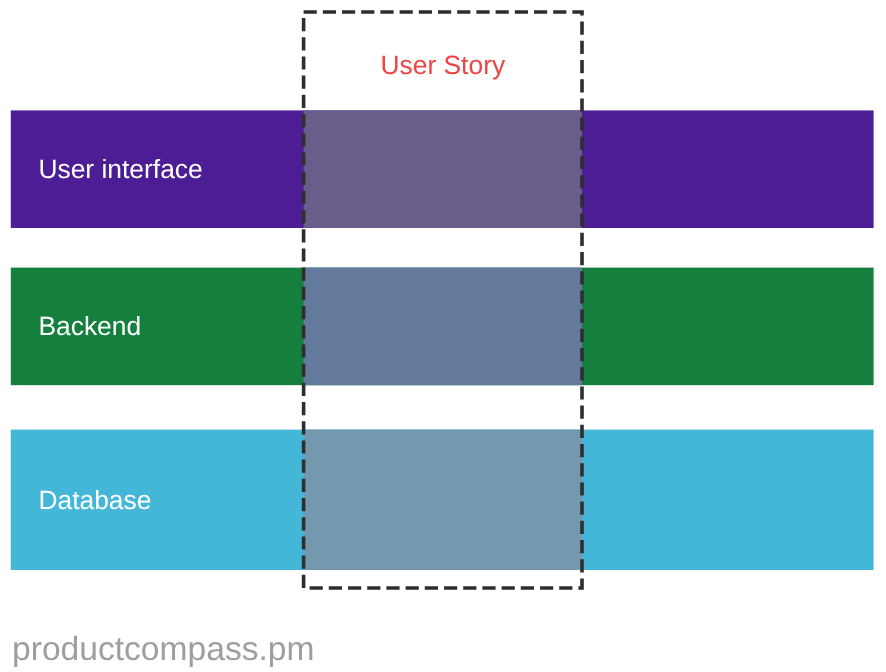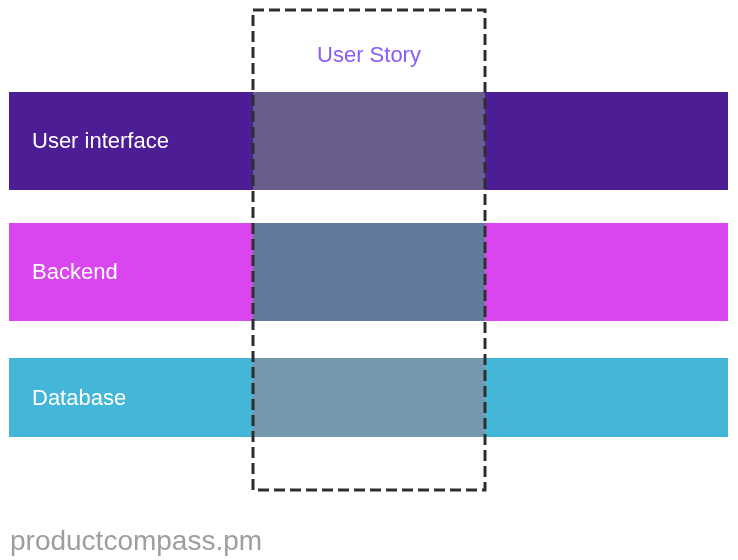--- a/index.html
+++ b/index.html
@@ -11,21 +11,21 @@
   }
   .canvas {
     position: absolute; left: 0; top: 0;
     width: 738px; height: 560px; background: #ffffff;
   }
   .bar {
     position: absolute; left: 9px; width: 719px;
   }
   .bar-1 { top: 92px;  height: 98px; }
   .bar-2 { top: 223px; height: 98px; }
-  .bar-3 { top: 358px; height: 79px; padding-left: 32px; }
+  .bar-3 { top: 358px; height: 117px; padding-left: 32px; }
   .bar-label {
     position: absolute; left: 23px; top: 0; bottom: 0;
     display: flex; align-items: center;
     color: #ffffff; font-size: 22px; font-weight: 400;
     white-space: nowrap; z-index: 2;
   }
   .overlap {
     position: absolute; top: 0; bottom: 0;
     left: 244px; width: 232px; z-index: 1;
   }
@@ -46,31 +46,31 @@
 </head>
 <body>
 
 <div class="canvas">
 
   <div class="bar bar-1" style="background-color: #4c1d95;">
     <span class="bar-label">User interface</span>
     <div class="overlap" style="background-color: rgb(105, 93, 139);"></div>
   </div>
 
-  <div class="bar bar-2" style="background-color: #d946ef;">
+  <div class="bar bar-2" style="background-color: #15803d;">
     <span class="bar-label">Backend</span>
     <div class="overlap" style="background-color: rgb(100, 122, 157);"></div>
   </div>
 
   <div class="bar bar-3" style="background-color: rgb(68, 182, 216);">
     <span class="bar-label">Database</span>
     <div class="overlap" style="background-color: rgb(116, 153, 175);"></div>
   </div>
 
   <svg class="story-svg" width="738" height="560" viewBox="0 0 738 560">
     <rect x="253" y="10" width="232" height="480" fill="none" stroke-width="3" stroke-dasharray="11 5" stroke="#2e2e2e"></rect>
   </svg>
 
-  <div class="story-label" style="color: #8b5cf6; text-align: center;">User Story</div>
+  <div class="story-label" style="color: #ef4444; text-align: center;">User Story</div>
 
   <div class="footer-text" style="color: rgb(158, 158, 158);">productcompass.pm</div>
 
 </div>
 
 </body></html>

